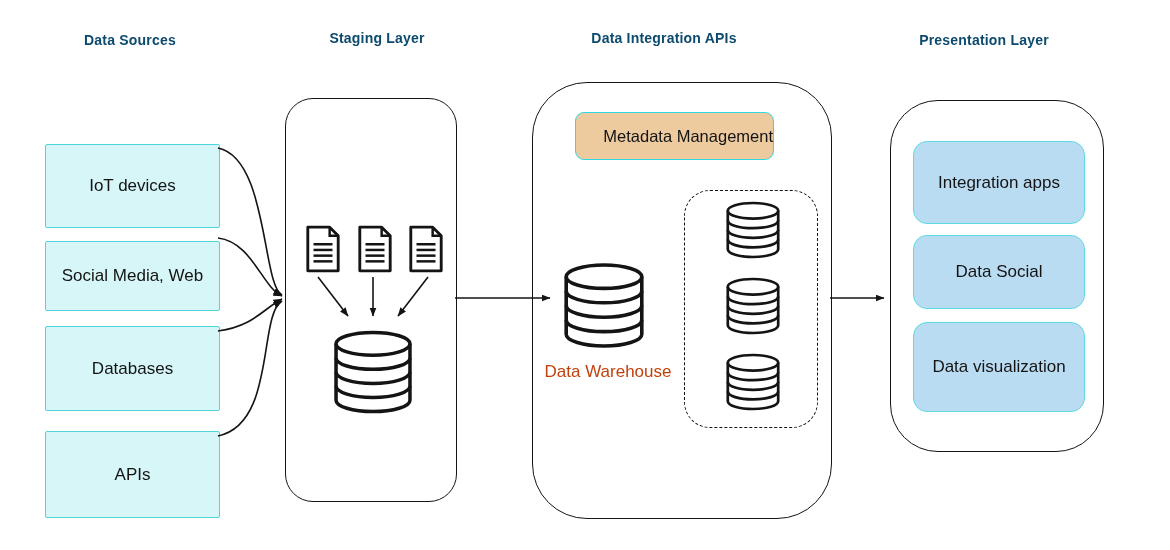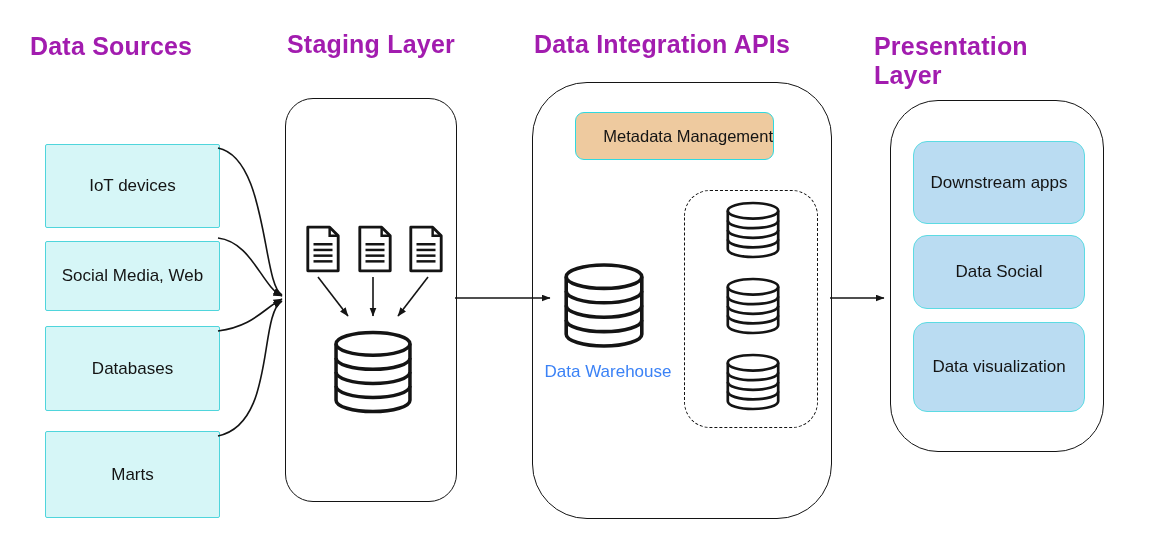--- a/index.html
+++ b/index.html
@@ -1,22 +1,22 @@
 <!DOCTYPE html>
 <html style="--source_fill: #d6f6f7; --source_border: #4fd5dc; --presentation_fill: #badcf2; --presentation_border: #5cdbe3; --metadata_fill: #eeca9f; --metadata_border: #2fd9e0; --outline: #141414;"><head>
 <meta charset="utf-8">
 <style>
   html,body { margin:0; padding:0; background:#ffffff; }
   .canvas {
     position:relative; width:1170px; height:550px; background:#ffffff;
     font-family:"Liberation Sans", sans-serif; color:#141414; overflow:hidden;
   }
   .title {
-    position:absolute; font-weight:700; font-size:25px; text-align:left;
-    letter-spacing:.2px; color:#a21caf;
+    position:absolute; font-weight:700; font-size:14px; text-align:center;
+    letter-spacing:.2px; color:#0c4a6e;
   }
   .layer {
     position:absolute; border:1.6px solid #141414; background:transparent;
   }
   .layer.dashed { border:1.6px dashed #141414; }
   .src-box {
     position:absolute; left:45px; width:173px;
     background:var(--source_fill,#d6f6f7); border:1.6px solid var(--source_border,#4fd5dc);
     border-radius:2px; display:flex; align-items:center; justify-content:center;
     font-size:17px; text-align:left;margin-top:36px;
@@ -26,21 +26,21 @@
     background:var(--presentation_fill,#badcf2); border:1.6px solid var(--presentation_border,#5cdbe3);
     border-radius:14px; display:flex; align-items:center; justify-content:center;
     font-size:17px; text-align:center;
   }
   .meta-box {
     position:absolute; left:575px; top:112px; width:197px; height:46px;
     background:var(--metadata_fill,#eeca9f); border:1.6px solid var(--metadata_border,#2fd9e0);
     border-radius:9px; display:flex; align-items:center; justify-content:flex-end;
     font-size:16.5px;
   }
-  .cyl-label { position:absolute; font-size:17px; text-align:center; color:#3b82f6; }
+  .cyl-label { position:absolute; font-size:17px; text-align:center; color:#c2410c; }
   svg.abs { position:absolute; }
   .connectors { position:absolute; left:0; top:0; pointer-events:none; }
 </style>
 </head>
 <body>
 
 <div class="canvas">
 
   <div class="title" style="left:30px; top:32px; width:200px;">Data Sources</div>
   <div class="title" style="left:287px; top:30px; width:180px;">Staging Layer</div>
@@ -55,21 +55,21 @@
   <div class="src-box" style="top:108px; height:82px;">
     <span>IoT devices</span>
   </div>
   <div class="src-box" style="top:205px; height:68px;">
     <span>Social Media, Web</span>
   </div>
   <div class="src-box" style="top:290px; height:83px;">
     <span>Databases</span>
   </div>
   <div class="src-box" style="top:395px; height:85px;">
-    <span>Marts</span>
+    <span>APIs</span>
   </div>
 
   <svg class="abs" style="left:304px; top:223px;" width="38" height="52" viewBox="0 0 40 52">
     <path d="M 4 3 L 27 3 L 36 12 L 36 49 L 4 49 Z" fill="#fff" stroke="#141414" stroke-width="3" stroke-linejoin="round"></path>
     <path d="M 27 3 L 27 12 L 36 12" fill="none" stroke="#141414" stroke-width="2.6"></path>
     <g stroke="#141414" stroke-width="2.6">
       <line x1="10" y1="21" x2="30" y2="21"></line>
         <line x1="10" y1="27" x2="30" y2="27"></line>
       <line x1="10" y1="33" x2="30" y2="33"></line>
         <line x1="10" y1="39" x2="30" y2="39"></line>
@@ -143,21 +143,21 @@
     <g stroke="#141414" stroke-width="4.5">
       <path d="M 8 18 L 8 82 A 42 13 0 0 0 92 82 L 92 18" fill="#fff"></path>
       <ellipse cx="50" cy="18" rx="42" ry="13" fill="#fff"></ellipse>
       <path d="M 8 34 A 42 13 0 0 0 92 34" fill="none"></path>
       <path d="M 8 50 A 42 13 0 0 0 92 50" fill="none"></path>
       <path d="M 8 66 A 42 13 0 0 0 92 66" fill="none"></path>
     </g>
   </svg>
 
   <div class="pres-box" style="top:141px; height:81px;">
-    <span>Downstream apps</span>
+    <span>Integration apps</span>
   </div>
   <div class="pres-box" style="top:235px; height:72px;">
     <span>Data Social</span>
   </div>
   <div class="pres-box" style="top:322px; height:88px;">
     <span>Data visualization</span>
   </div>
 
   <svg class="connectors" width="1170" height="550" viewBox="0 0 1170 550">
     <defs>

